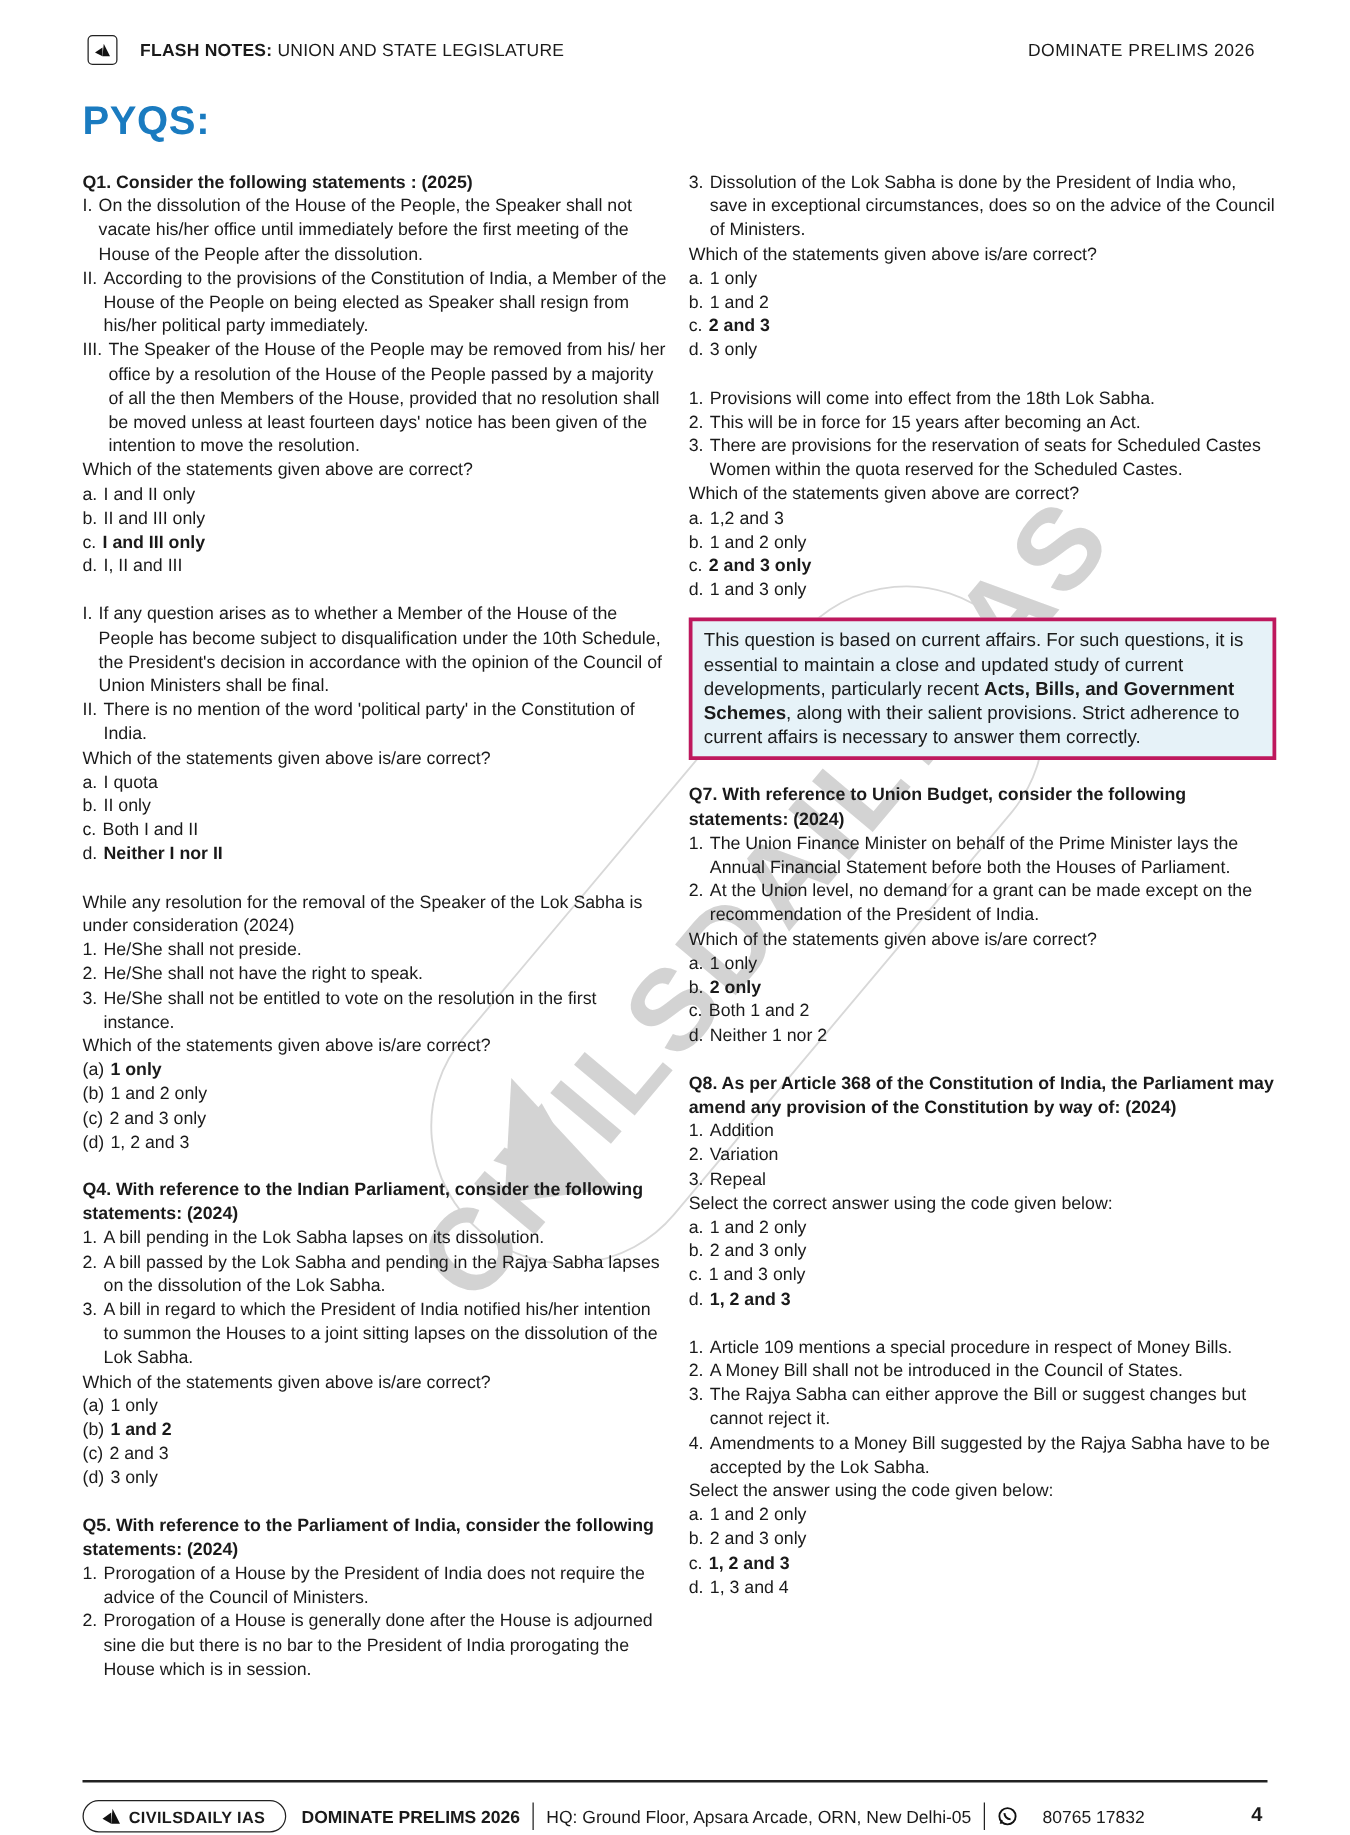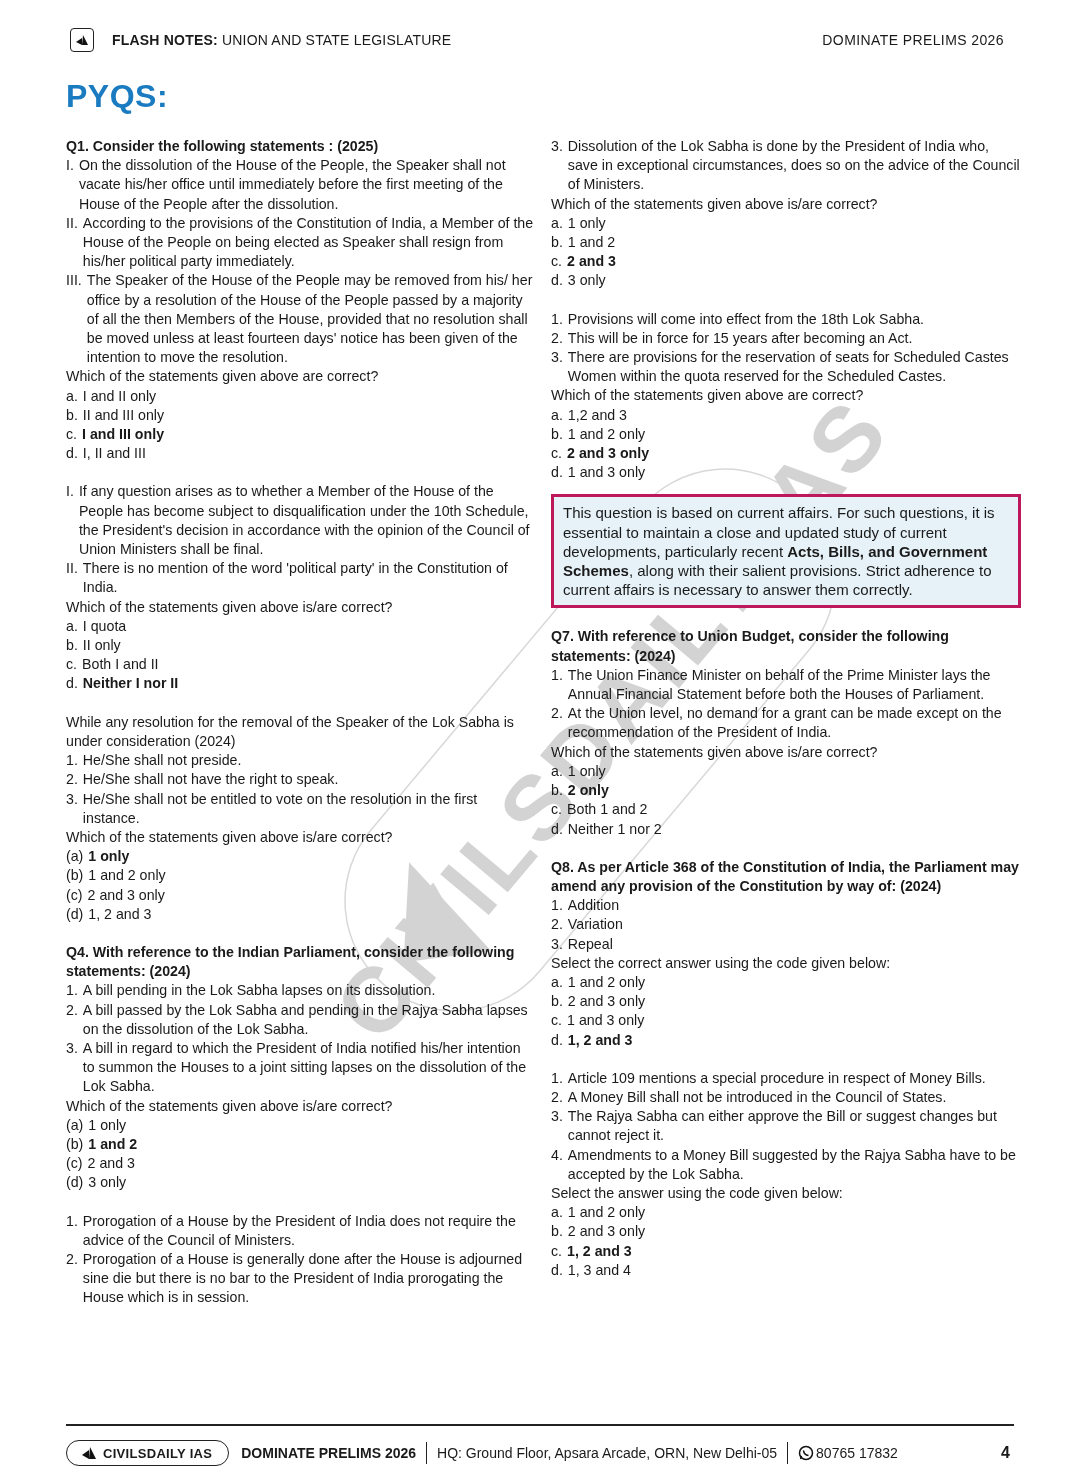--- a/index.html
+++ b/index.html
@@ -184,20 +184,21 @@
       <div class="item opt">
         <span class="num">(c)</span>
         <span class="txt otxt">2 and 3</span>
       </div>
       <div class="item opt">
         <span class="num">(d)</span>
         <span class="txt otxt">3 only</span>
       </div>
     </div>
     <div class="q" style="margin-bottom: 0px;">
+      <div class="q-title">Q5. With reference to the Parliament of India, consider the following statements: (2024)</div>
       <div class="item">
         <span class="num">1.</span>
         <span class="txt">Prorogation of a House by the President of India does not require the advice of the Council of Ministers.</span>
       </div>
       <div class="item">
         <span class="num">2.</span>
         <span class="txt">Prorogation of a House is generally done after the House is adjourned sine die but there is no bar to the President of India prorogating the House which is in session.</span>
       </div>
     </div>
   </div>
@@ -367,16 +368,16 @@
   <div class="f-dominate">DOMINATE PRELIMS 2026</div>
   <div class="f-sep"></div>
   <div>HQ: Ground Floor, Apsara Arcade, ORN, New Delhi-05</div>
   <div class="f-sep"></div>
   <div class="f-phone">
     <svg width="16" height="16" viewBox="0 0 16 16">
         <circle cx="8" cy="8" r="6.5" fill="none" stroke="#111" stroke-width="1.5"></circle>
         <path d="M2.5 14 L3.5 11" stroke="#111" stroke-width="1.5"></path>
         <path d="M5.5 5.5 Q6 10 10.5 10.5" stroke="#111" stroke-width="1.6" fill="none"></path>
       </svg>
-    <span style="margin-left:2px">80765 17832</span>
+    <span style="margin-left:20px">80765 17832</span>
   </div>
   <div class="f-page">4</div>
 </div>
 
 </body></html>

